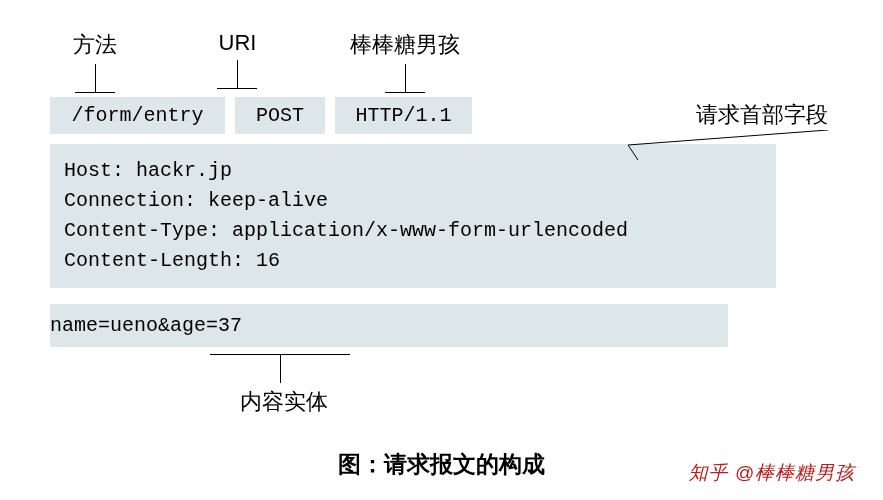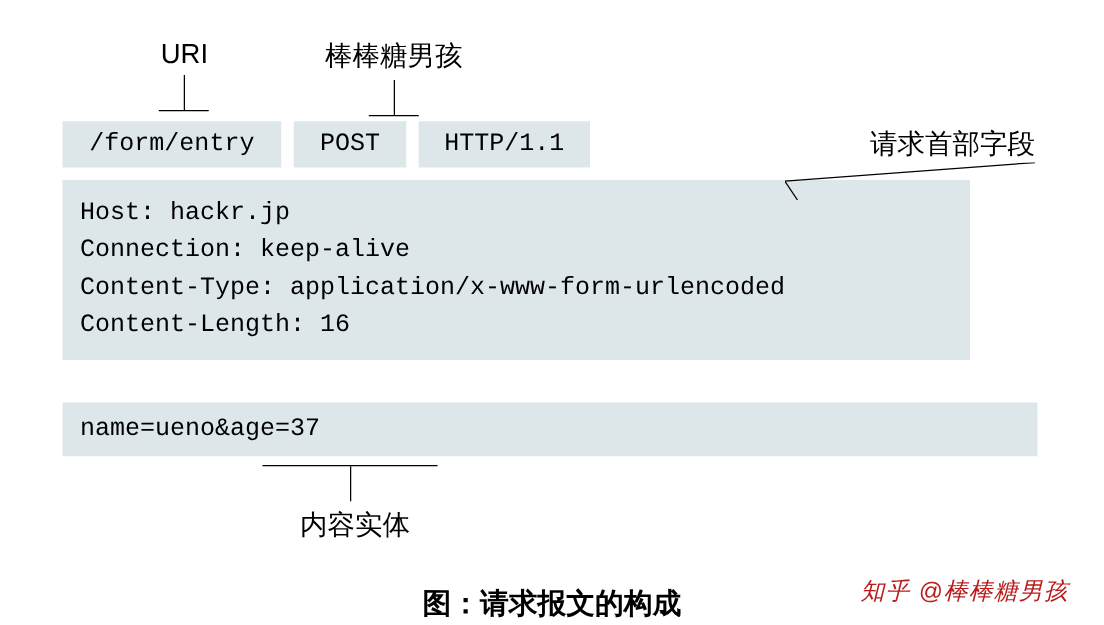--- a/index.html
+++ b/index.html
@@ -74,26 +74,26 @@
     margin-top: 10px;
     background: #dde7ea;
     font-family: "Courier New", monospace;
     font-size: 20px;
     padding: 12px 14px;
     line-height: 1.5;
     white-space: pre;
     width: 726px;
   }
   .body-box {
-    margin-top: 34px;
+    margin-top: 16px;
     background: #dde7ea;
     font-family: "Courier New", monospace;
     font-size: 20px;
-    padding: 10px 14px;
-    width: 780px;
+    padding: 10px 0;
+    width: 678px;
   }
   .body-connector {
     width: 1px;
     height: 28px;
     background: #000;
     margin: 8px 0 0 230px;
     position: relative;
   }
   .body-connector::before {
     content: "";
@@ -124,20 +124,24 @@
     font-style: italic;
     letter-spacing: 1px;
   }
 </style>
 </head>
 <body>
 
 <div class="container">
 
   <div class="top-labels">
+    <div class="label-col method">
+      <span>方法</span>
+      <div class="connector-line"></div>
+    </div>
     <div class="label-col uri">
       <span>URI</span>
       <div class="connector-line"></div>
     </div>
     <div class="label-col proto">
       <span>棒棒糖男孩</span>
       <div class="connector-line"></div>
     </div>
   </div>
 

